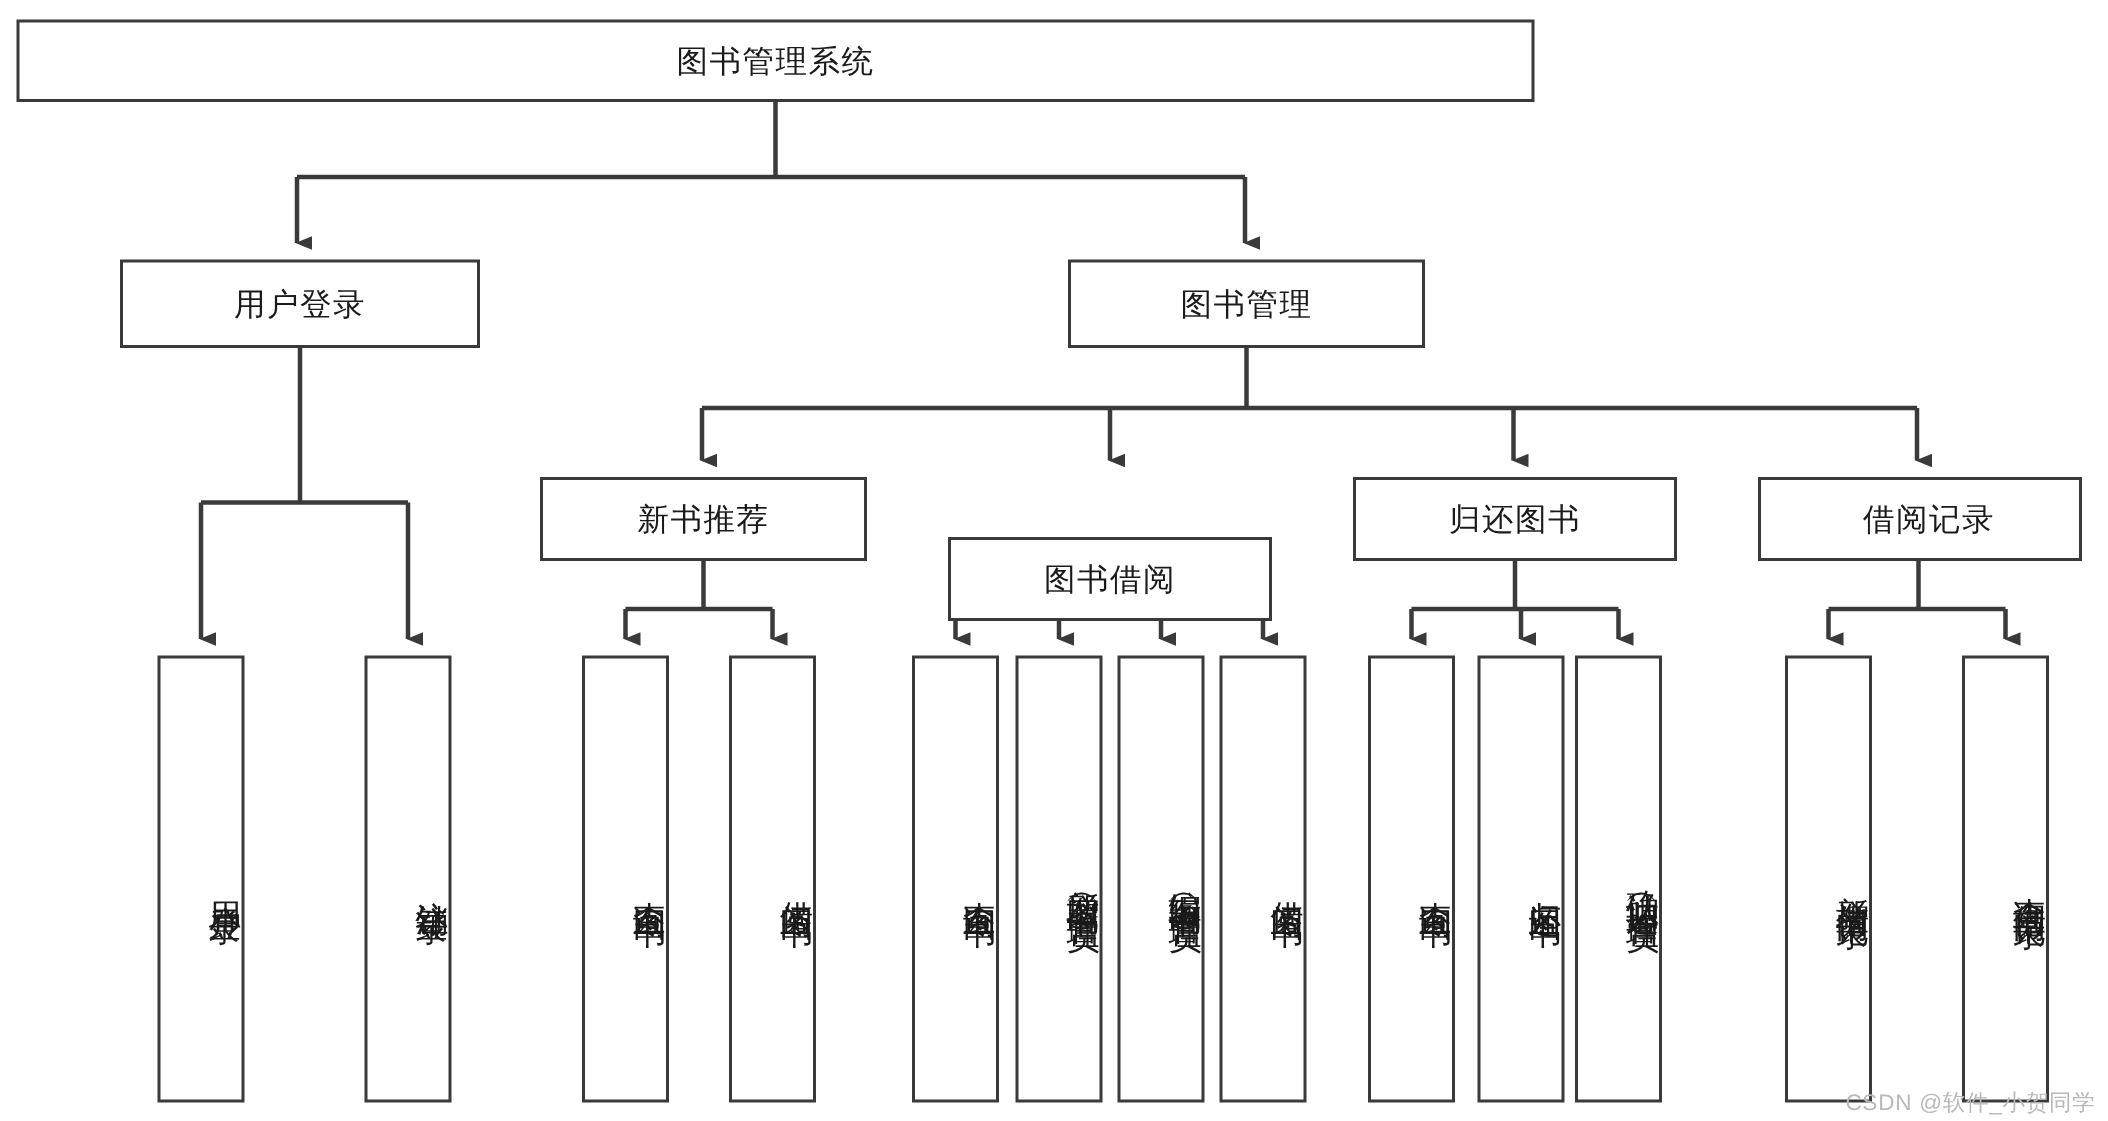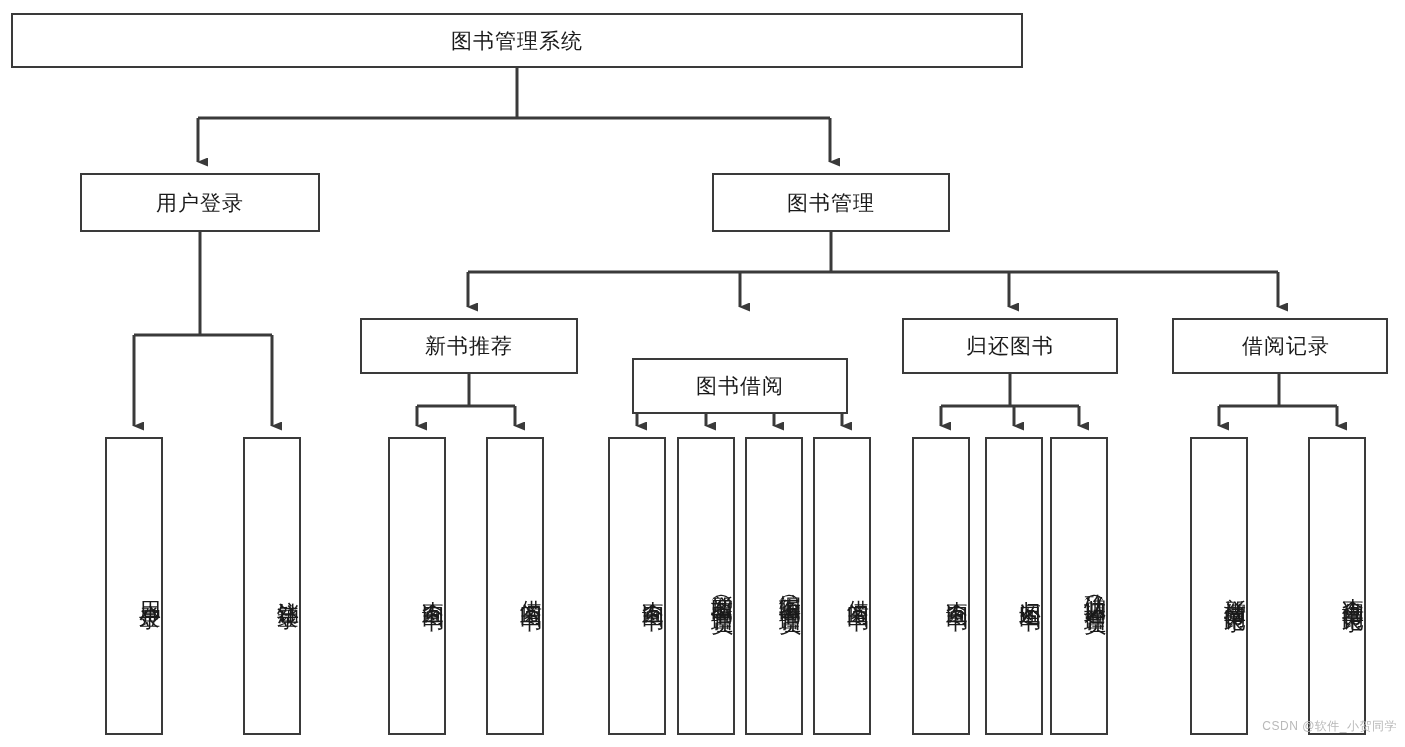--- a/index.html
+++ b/index.html
@@ -26,22 +26,22 @@
     line-height:1;
     padding-top:6px;
     align-items:flex-start;
     justify-content:center;
   }
   .node .lbl{ display:block; white-space:nowrap; }
 
   #watermark{
     position:absolute;
     right:8px;
-    bottom:12px;
-    font-size:12px;
+    bottom:2px;
+    font-size:15px;
     color:#b9b9b9;
     letter-spacing:0.5px;
     white-space:nowrap;
   }
 </style>
 </head>
 <body>
 
 <div id="canvas">
 

